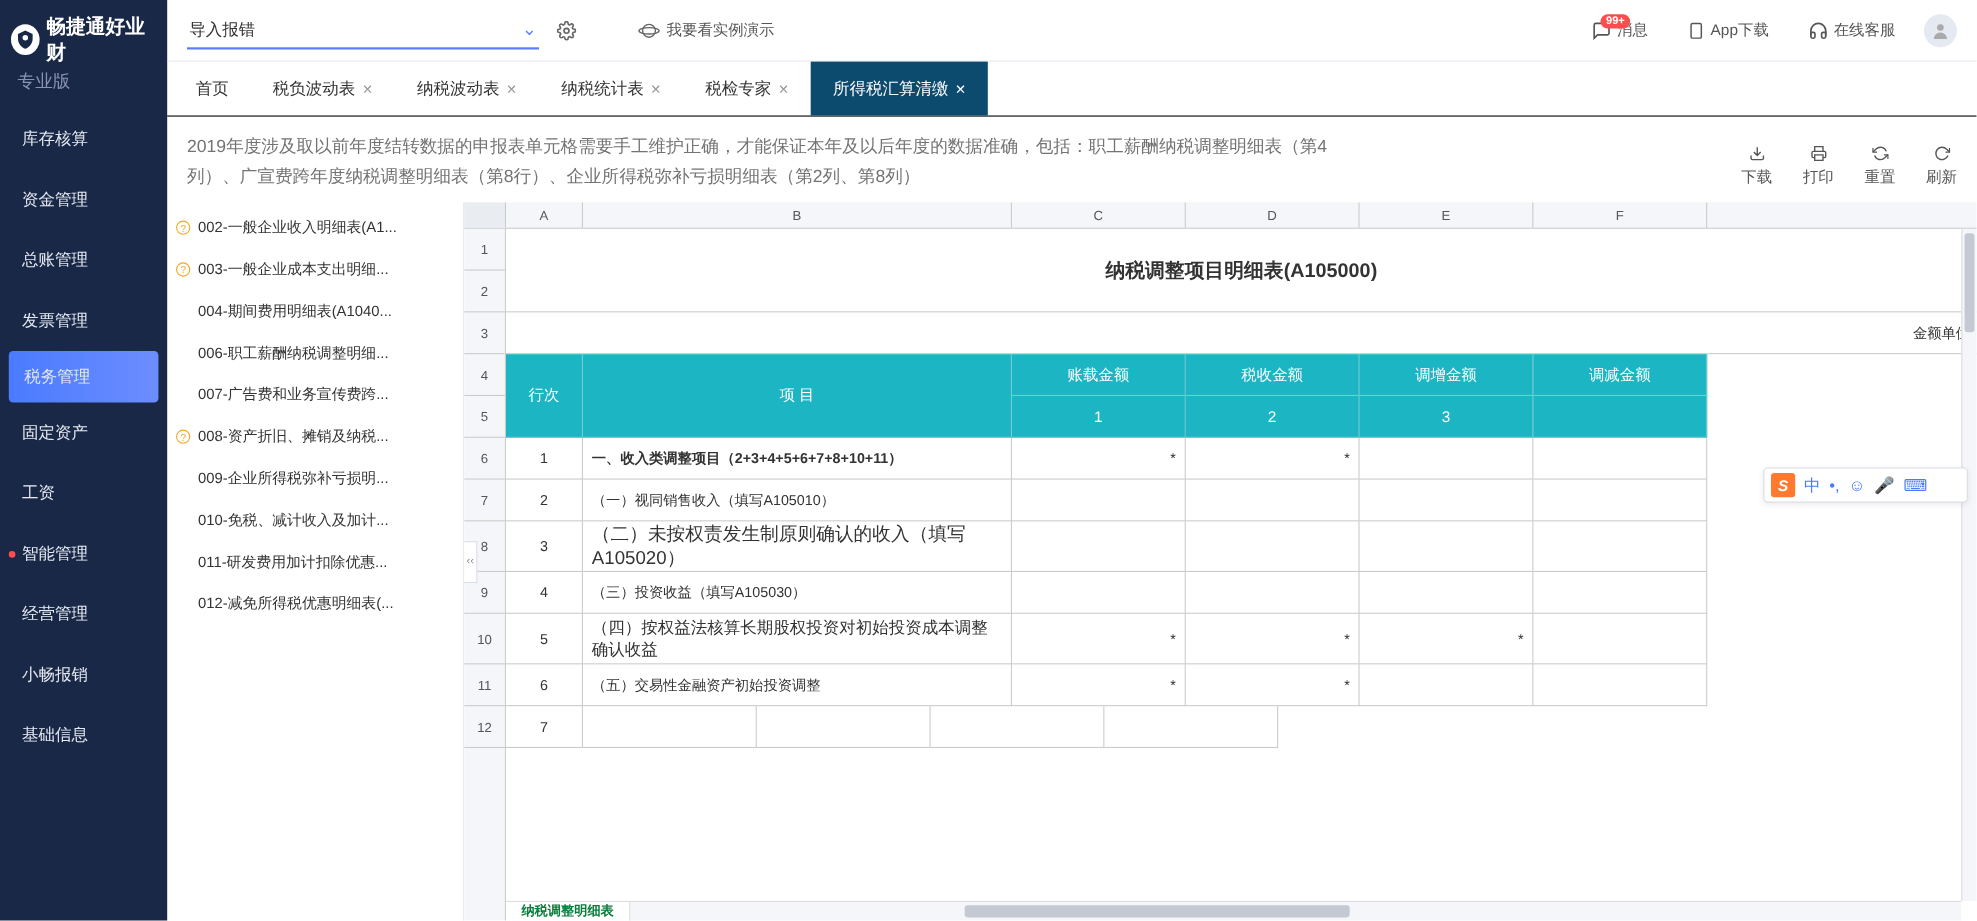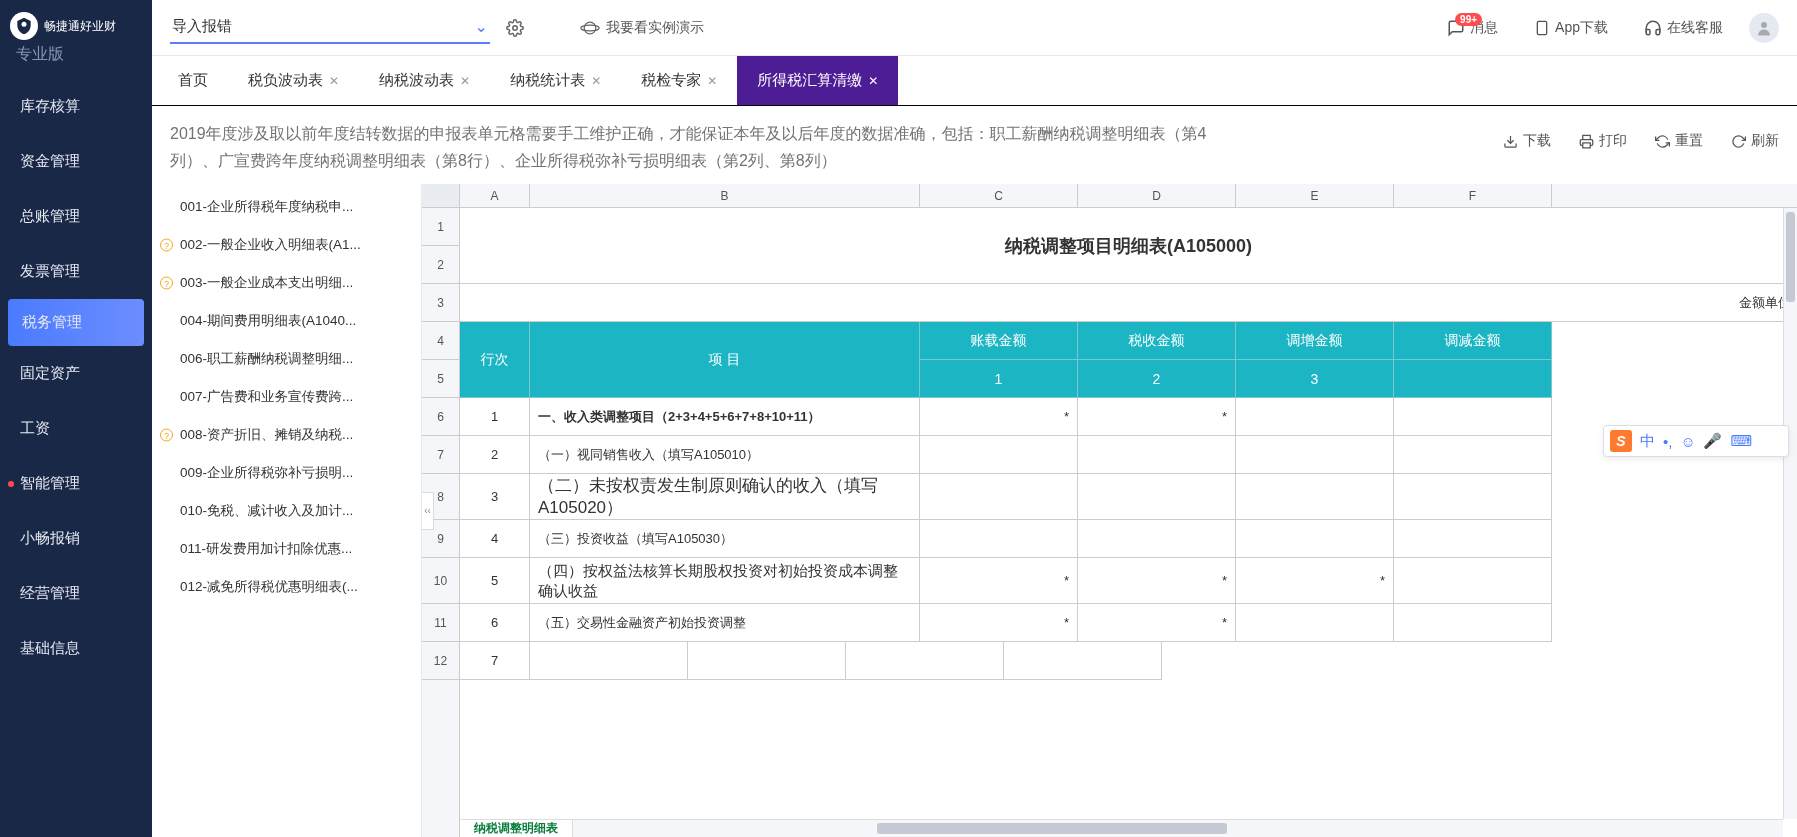--- a/index.html
+++ b/index.html
@@ -4,21 +4,21 @@
   <style>
     * { margin: 0; padding: 0; box-sizing: border-box; }
     body { font-family: "Microsoft YaHei", Arial, sans-serif; font-size: 13px; color: #333; background: #fff; overflow: hidden; }
     .app { display: flex; height: 837px; width: 1797px; }
     
     
     .sidebar { width: 152px; background: #1a2847; color: #fff; flex-shrink: 0; display: flex; flex-direction: column; }
     .logo { display: flex; align-items: center; padding: 12px 10px 4px; gap: 6px; }
     .logo-icon { width: 28px; height: 28px; background: #fff; border-radius: 50%; display: flex; align-items: center; justify-content: center; }
     .logo-icon svg { width: 20px; height: 20px; }
-    .logo-text { font-size: 12px; font-weight: 400; }
+    .logo-text { font-size: 18px; font-weight: 700; }
     .edition { font-size: 16px; color: #8a94b0; padding: 0 0 14px 16px; }
     .nav-items { flex: 1; overflow-y: auto; }
     .nav-item { padding: 18px 20px; font-size: 15px; cursor: pointer; color: #e5e9f2; position: relative; }
     .nav-item.active { background: linear-gradient(90deg, #4a7bff, #6c8dff); border-radius: 4px; margin: 0 8px; padding: 14px 14px; }
     .nav-item .dot { position: absolute; left: 8px; top: 50%; transform: translateY(-50%); width: 6px; height: 6px; border-radius: 50%; background: #ff4d4f; }
     
     
     .main { flex: 1; display: flex; flex-direction: column; min-width: 0; }
     
     
@@ -30,29 +30,29 @@
     .demo-link { display: flex; align-items: center; gap: 6px; color: #555; font-size: 14px; cursor: pointer; margin-left: 40px; }
     .topbar-spacer { flex: 1; }
     .top-action { display: flex; align-items: center; gap: 5px; color: #555; font-size: 14px; cursor: pointer; position: relative; padding: 0 10px; }
     .badge { position: absolute; top: -6px; left: 18px; background: #ff4d4f; color: #fff; font-size: 10px; padding: 1px 5px; border-radius: 8px; font-weight: bold; }
     .avatar { width: 30px; height: 30px; background: #e5e9f2; border-radius: 50%; display: flex; align-items: center; justify-content: center; color: #888; cursor: pointer; }
     
     
     .tabs { height: 50px; display: flex; align-items: stretch; border-bottom: 1px solid #000000; padding: 0 6px; }
     .tab { display: flex; align-items: center; padding: 0 20px; font-size: 15px; color: #333; cursor: pointer; gap: 6px; }
     .tab-close { color: #999; font-size: 12px; }
-    .tab.active { background: #4c1d95; color: #fff; }
+    .tab.active { background: #0c4a6e; color: #fff; }
     .tab.active .tab-close { color: #fff; }
     
     
     .notice-row { display: flex; padding: 14px 18px 10px; gap: 20px; align-items: flex-start; }
     .notice { color: #737373; font-size: 16px; line-height: 1.7; max-width: 1040px; }
     .notice-spacer { flex: 1; }
     .actions { display: flex; gap: 28px; align-items: center; padding-top: 12px; }
-    .action { display: flex; align-items: center; gap: 5px; color: #555; cursor: pointer; font-size: 14px; }
+    .action { display: flex; align-items: center; gap: 5px; color: #555; cursor: pointer; font-size: 14px; flex-direction: column; }
     
     
     .content { flex: 1; display: flex; min-height: 0; position: relative; }
     .collapse-handle { position: absolute; left: 270px; top: 50%; transform: translateY(-50%); width: 12px; height: 38px; background: #fff; border: 1px solid #d9dde6; border-left: none; display: flex; align-items: center; justify-content: center; font-size: 10px; color: #888; cursor: pointer; z-index: 5; }
     
     
     .form-list { width: 270px; flex-shrink: 0; border-right: 1px solid #e6e9ef; overflow-y: auto; padding: 4px 0; }
     .form-item { padding: 10px 14px 10px 28px; font-size: 13.5px; color: #333; cursor: pointer; white-space: nowrap; overflow: hidden; text-overflow: ellipsis; position: relative; }
     .form-item.selected { background: #6b89ff; color: #fff; }
     .form-item .q { position: absolute; left: 8px; top: 50%; transform: translateY(-50%); width: 13px; height: 13px; border: 1px solid #f5a623; border-radius: 50%; color: #f5a623; font-size: 9px; display: flex; align-items: center; justify-content: center; }
@@ -113,22 +113,22 @@
     <div class="edition">专业版</div>
     <div class="nav-items" id="nav-items">
         <div class="nav-item"><span>库存核算</span></div>
         <div class="nav-item"><span>资金管理</span></div>
         <div class="nav-item"><span>总账管理</span></div>
         <div class="nav-item"><span>发票管理</span></div>
         <div class="nav-item active"><span>税务管理</span></div>
         <div class="nav-item"><span>固定资产</span></div>
         <div class="nav-item"><span>工资</span></div>
         <div class="nav-item"><span class="dot"></span><span>智能管理</span></div>
+        <div class="nav-item"><span>经营管理</span></div>
         <div class="nav-item"><span>小畅报销</span></div>
-        <div class="nav-item"><span>经营管理</span></div>
         <div class="nav-item"><span>基础信息</span></div>
       </div>
   </div>
 
   <div class="main">
 
     <div class="topbar">
       <div class="search-box">
         <span class="search-text">导入报错</span>
         <span class="dropdown-caret">⌄</span>
@@ -230,21 +230,20 @@
               <path d="M23 4v6h-6"></path>
               <path d="M20.49 15a9 9 0 11-2.12-9.36L23 10"></path>
             </svg>
           <span>刷新</span>
         </div>
       </div>
     </div>
 
     <div class="content">
       <div class="form-list" id="form-list">
-          <div class="form-item"><span>001-企业所得税年度纳税申...</span></div>
           <div class="form-item"><span class="q">?</span><span>002-一般企业收入明细表(A1...</span></div>
           <div class="form-item"><span class="q">?</span><span>003-一般企业成本支出明细...</span></div>
           <div class="form-item"><span>004-期间费用明细表(A1040...</span></div>
           <div class="form-item"><span>006-职工薪酬纳税调整明细...</span></div>
           <div class="form-item"><span>007-广告费和业务宣传费跨...</span></div>
           <div class="form-item"><span class="q">?</span><span>008-资产折旧、摊销及纳税...</span></div>
           <div class="form-item"><span>009-企业所得税弥补亏损明...</span></div>
           <div class="form-item"><span>010-免税、减计收入及加计...</span></div>
           <div class="form-item"><span>011-研发费用加计扣除优惠...</span></div>
           <div class="form-item"><span>012-减免所得税优惠明细表(...</span></div>

